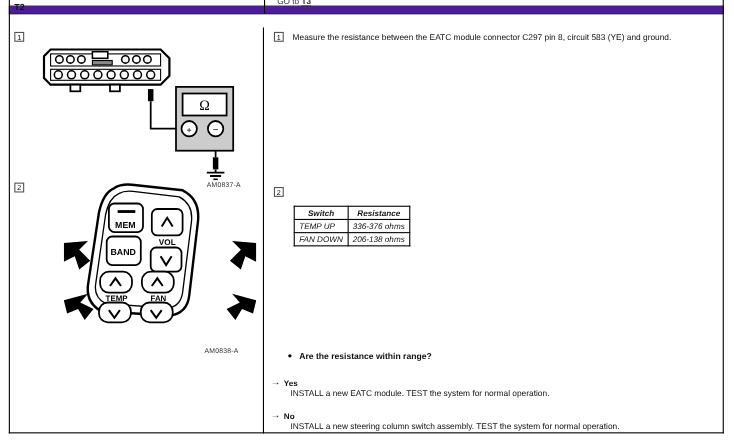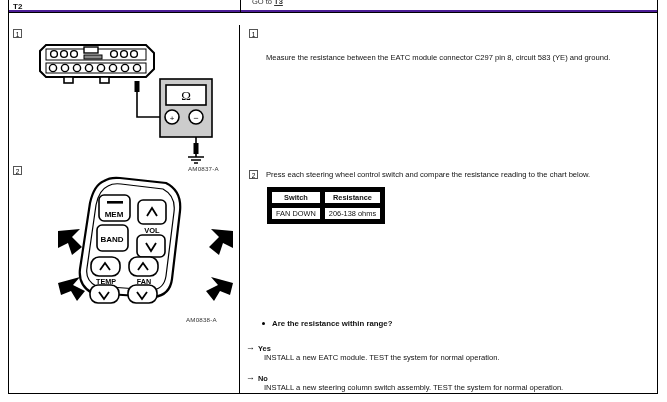--- a/index.html
+++ b/index.html
@@ -35,21 +35,21 @@
   }
 
   
   .toprow {
     position: absolute;
     left: 8px;
     top: 0px;
     width: 650px;
     height: 12px;
     box-sizing: border-box;
-    border-bottom: 2px solid #4c1d95;
+    border-bottom: 7px solid #4c1d95;
   }
   .toprow-divider {
     position: absolute;
     left: 232px;
     top: 0;
     width: 0;
     height: 12px;
     border-left: 1px solid #000;
   }
   .goto {
@@ -137,26 +137,27 @@
 
   
   .restable {
     position: absolute;
     left: 27px;
     top: 162px;
     border-collapse: collapse;
     font-size: 7.4px;
   }
   .restable th, .restable td {
-    border: 5px solid #000000;
+    border: 1px solid #000000;
     padding: 1px 4px;
     text-align: left;
     white-space: nowrap;
     height: 10px;
     box-sizing: border-box;
+    font-style: italic;
   }
   .restable th {
     text-align: center;
     font-weight: bold;
   }
 
   
   .question {
     position: absolute;
     left: 22px;
@@ -297,21 +298,21 @@
             <path d="M158 115 L158 118" fill="none" stroke="#000" stroke-width="1.6"></path>
             <path d="M150 118 L166 118 M153 121 L163 121 M156 124 L160 124" stroke="#000" stroke-width="1.6" fill="none"></path>
           </g>
         </svg>
       </div>
 
       <div class="figref" style="left:180px; top:140px;">AM0837-A</div>
 
       <div class="stepbox" style="left:5px; top:141px;">2</div>
 
-      <div class="fig" style="left:50px; top:148px;">
+      <div class="fig" style="left:50px; top:138px;">
         <svg width="175" height="135" viewBox="0 0 175 135" xmlns="http://www.w3.org/2000/svg">
 
           <g>
             <path d="M46 8 Q36 12 32 30 L22 96 Q20 112 34 120 L96 124 Q112 122 114 106 L122 38 Q124 18 108 10 L62 5 Q52 4 46 8 Z" fill="#ffffff" stroke="#000000" stroke-width="2.2"></path>
             <path d="M50 13 Q41 17 38 32 L29 95 Q27 107 38 113 L94 117 Q106 116 108 103 L116 39 Q118 23 105 16 L63 11 Q55 10 50 13 Z" fill="none" stroke="#000000" stroke-width="1.2"></path>
           </g>
 
           <g>
             <rect x="41" y="22" width="31" height="26" rx="5" fill="#fff" stroke="#000" stroke-width="1.6"></rect>
             <rect x="49" y="28" width="16" height="2.6" fill="#000"></rect>
@@ -370,34 +371,37 @@
           </g>
         </svg>
       </div>
 
       <div class="figref" style="left:178px; top:291px;">AM0838-A</div>
     </div>
 
     <div class="col-right">
 
       <div class="stepbox" style="left:9px; top:4px;">1</div>
-      <div class="steptext" style="left:26px; top:4px;margin-top:24px;">Measure the resistance between the EATC module connector C297 pin 8, circuit 583 (YE) and ground.</div>
+      <div class="steptext" style="left:26px; top:4px;">Measure the resistance between the EATC module connector C297 pin 8, circuit 583 (YE) and ground.</div>
 
       <div class="stepbox" style="left:9px; top:145px;">2</div>
-      <div class="steptext" style="left:26px; top:145px;">Press each steering wheel control switch and compare the resistance reading to the chart below.</div>
 
       <table class="restable">
         <thead>
           <tr>
             <th>Switch</th>
             <th>Resistance</th>
           </tr>
         </thead>
         <tbody>
           <tr>
+            <td>TEMP UP</td>
+            <td>336-376 ohms</td>
+          </tr>
+          <tr>
             <td>FAN DOWN</td>
             <td>206-138 ohms</td>
           </tr>
         </tbody>
       </table>
 
       <div class="question">
         <span class="dot"></span><span>Are the resistance within range?</span>
       </div>
 

